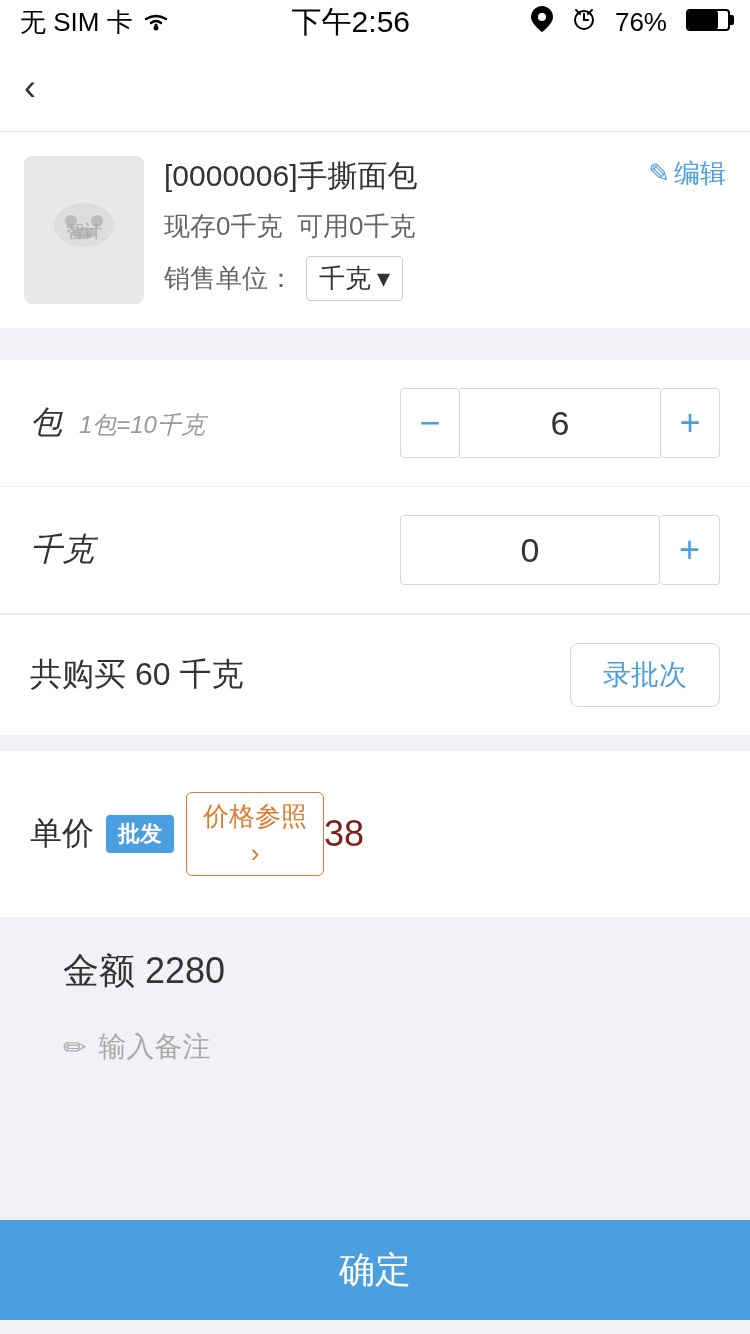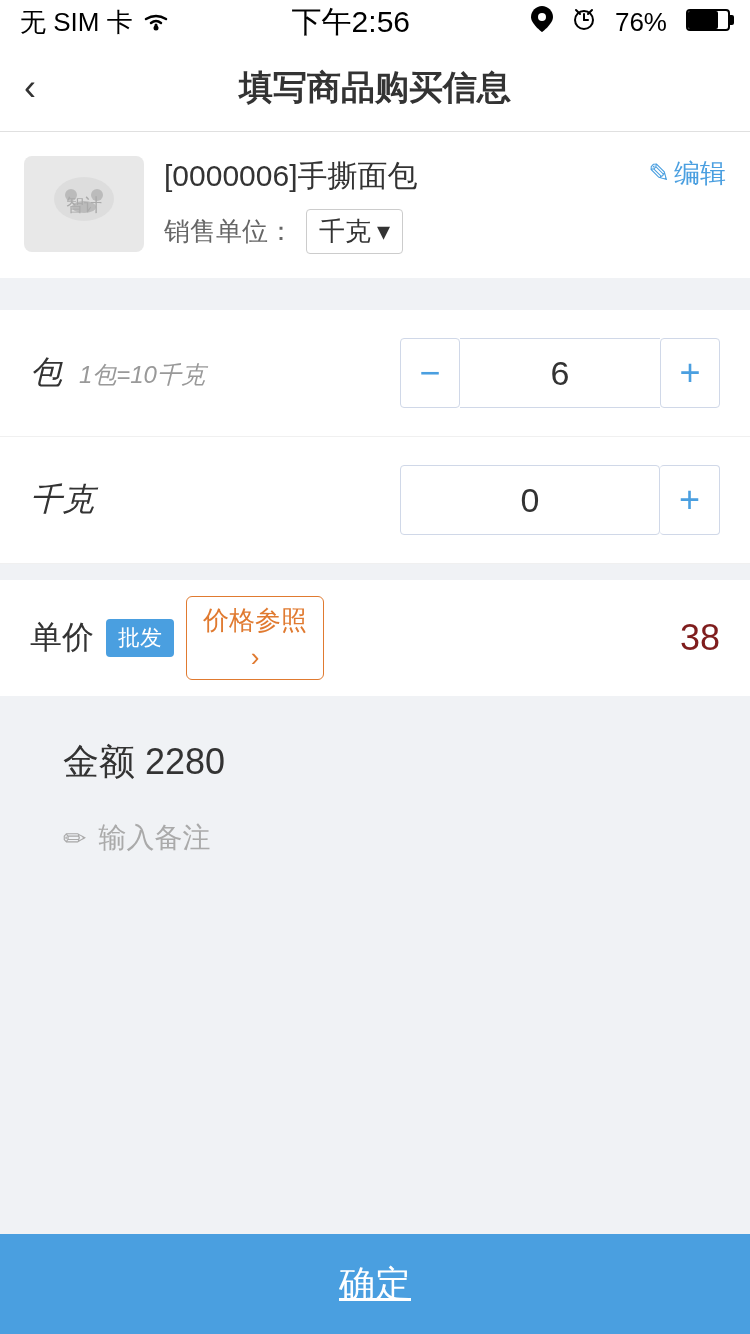--- a/index.html
+++ b/index.html
@@ -95,21 +95,21 @@
     .product-section {
       background: #fff;
       margin-bottom: 16px;
       padding: 24px;
       display: flex;
       align-items: flex-start;
       gap: 20px;
     }
     .product-image {
       width: 120px;
-      height: 96px;
+      height: 148px;
       background: #e8e8e8;
       border-radius: 8px;
       display: flex;
       align-items: center;
       justify-content: center;
       flex-shrink: 0;
     }
     .product-image-inner {
       font-size: 48px;
       color: #aaa;
@@ -237,41 +237,41 @@
 
     
     .section-divider {
       height: 16px;
       background: #f0f2f5;
     }
 
     
     .price-section {
       background: #fff;
-      padding: 16px 30px;
-      display: flex;
-      align-items: center;
-      justify-content: space-between;
-      margin-bottom: 14px;
+      padding: 41px 30px;
+      display: flex;
+      align-items: center;
+      margin-bottom: 2px;
     }
     .price-label-group {
       display: flex;
       align-items: center;
       gap: 12px;
     }
     .price-label {
       font-size: 32px;
       color: #333;
     }
     .price-tag {
       background: #4a9fe0;
       color: #fff;
       font-size: 22px;
       padding: 4px 12px;
       border-radius: 4px;
+      font-weight: bold;
     }
     .price-ref-btn {
       border: 1.5px solid #e07a30;
       border-radius: 6px;
       padding: 6px 16px;
       font-size: 26px;
       color: #e07a30;
       display: flex;
       align-items: center;
       gap: 4px;
@@ -306,34 +306,33 @@
       cursor: pointer;
     }
     .pencil-icon {
       font-size: 28px;
       color: #aaa;
     }
 
     
     .confirm-btn {
       position: fixed;
-      bottom: 0;
+      bottom: 14px;
       left: 0;
       width: 750px;
       height: 100px;
       background: #4a9fe0;
       display: flex;
       align-items: center;
       justify-content: center;
       font-size: 36px;
       color: #fff;
       font-weight: 500;
       cursor: pointer;
       border: none;
-      text-decoration: underline;
     }
 
     .content-area {
       padding-bottom: 100px;
     }
   </style>
 </head>
 <body>
 
 <div class="status-bar">
@@ -367,39 +366,41 @@
     </span>
     <span>76%</span>
     <span>
       <div class="battery-icon"><div class="battery-fill"></div></div>
     </span>
   </div>
 </div>
 
 <div class="nav-bar">
   <div class="nav-back">‹</div>
-  <div class="nav-title">填写商品购买信息</div>
 </div>
 
 <div class="content-area">
 
   <div class="product-section" style="position:relative;">
     <div class="product-image">
       <span class="product-image-inner">
         <svg width="70" height="60" viewBox="0 0 70 60">
           <ellipse cx="35" cy="30" rx="30" ry="22" fill="#ddd"></ellipse>
           <circle cx="22" cy="26" r="6" fill="#bbb"></circle>
           <circle cx="48" cy="26" r="6" fill="#bbb"></circle>
           <ellipse cx="35" cy="38" rx="12" ry="6" fill="#bbb"></ellipse>
           <text x="35" y="42" text-anchor="middle" font-size="18" fill="#aaa">智计</text>
         </svg>
       </span>
     </div>
     <div class="product-info">
       <div class="product-name">[0000006]手撕面包</div>
+      <div class="product-stock">
+        <span>现存0千克</span>&nbsp;&nbsp;<span>可用0千克</span>
+      </div>
       <div class="product-unit-row">
         <span>销售单位：</span>
         <div class="unit-select">
           <span>千克</span>
           <span>▾</span>
         </div>
       </div>
     </div>
     <div class="edit-btn">
       <span>✎</span>
@@ -423,20 +424,24 @@
     </div>
 
     <div class="quantity-row">
       <div class="quantity-label">千克</div>
       <div class="quantity-control">
         <input class="qty-input" type="text" value="0" style="border: 1px solid rgb(208, 216, 232); border-radius: 4px; width: 260px;">
         <div class="qty-btn qty-btn-right" style="border:1px solid #d0d8e8; border-left:none;">+</div>
       </div>
     </div>
 
+    <div class="total-section">
+      <span class="total-text">共购买 60 千克</span>
+      <button class="batch-btn">录批次</button>
+    </div>
   </div>
 
   <div class="section-divider"></div>
 
   <div class="price-section">
     <div class="price-label-group">
       <span class="price-label">单价</span>
       <span class="price-tag">批发</span>
       <div class="price-ref-btn">
         <span>价格参照</span>

